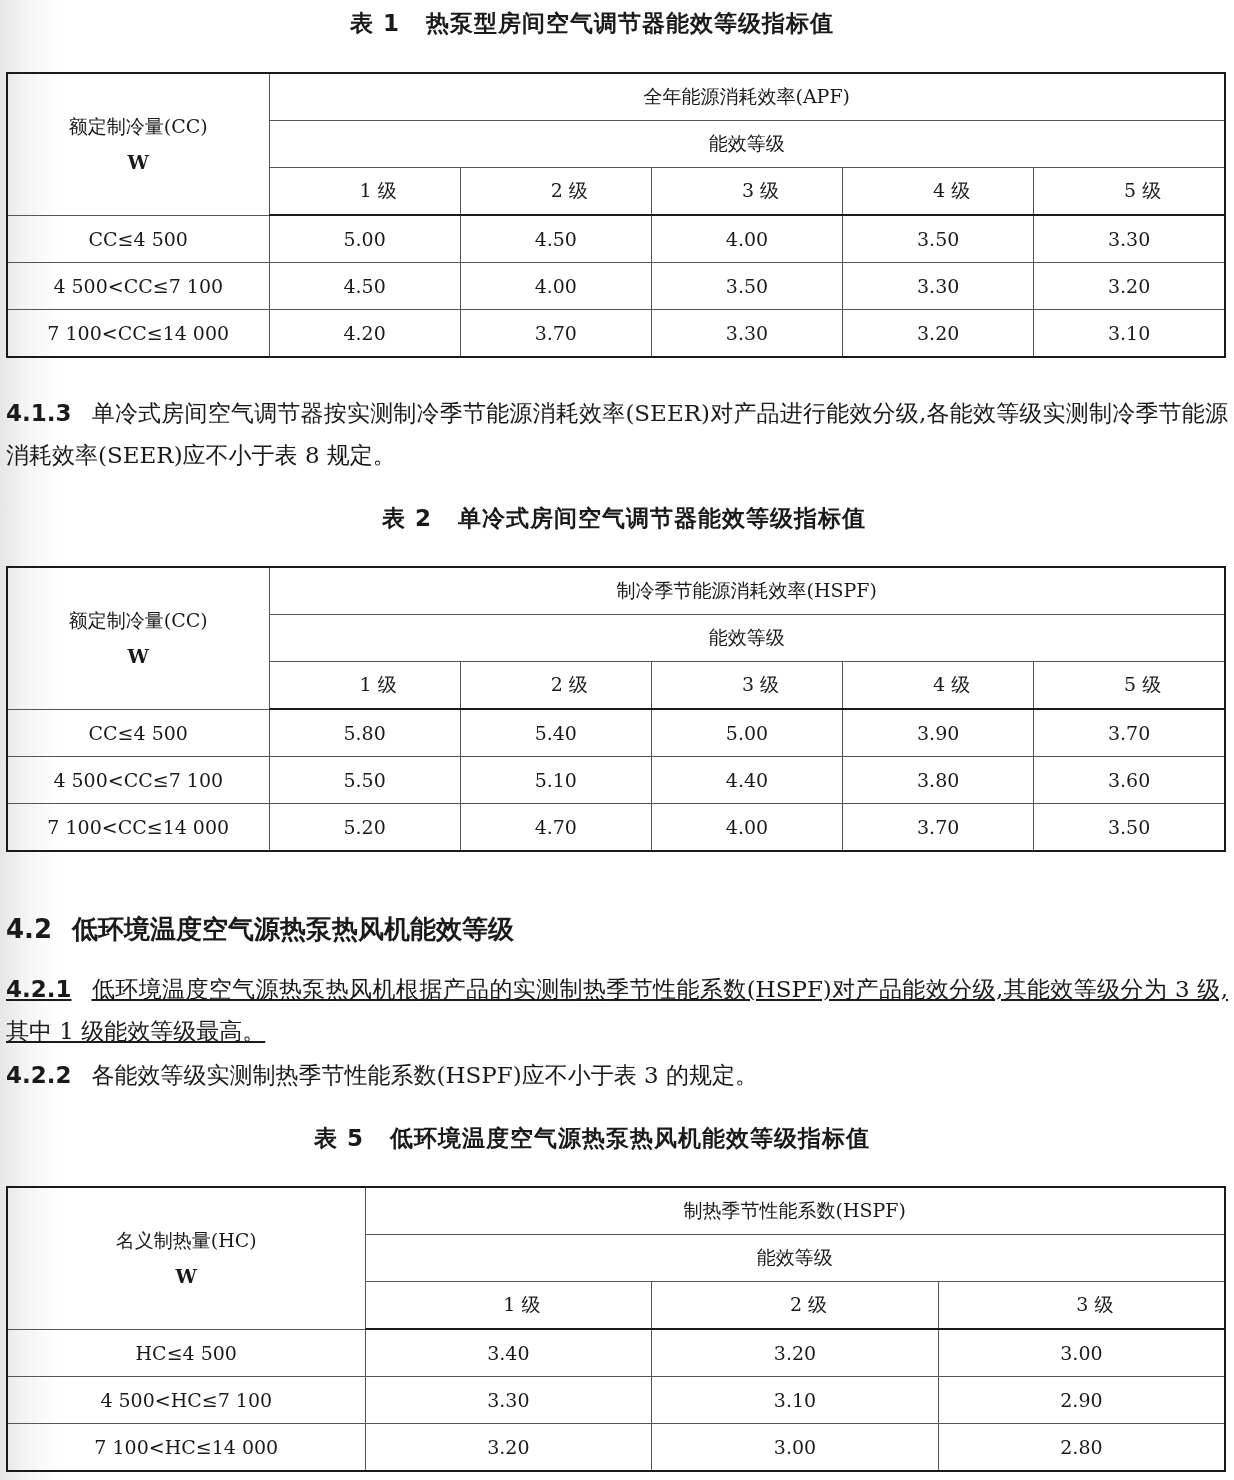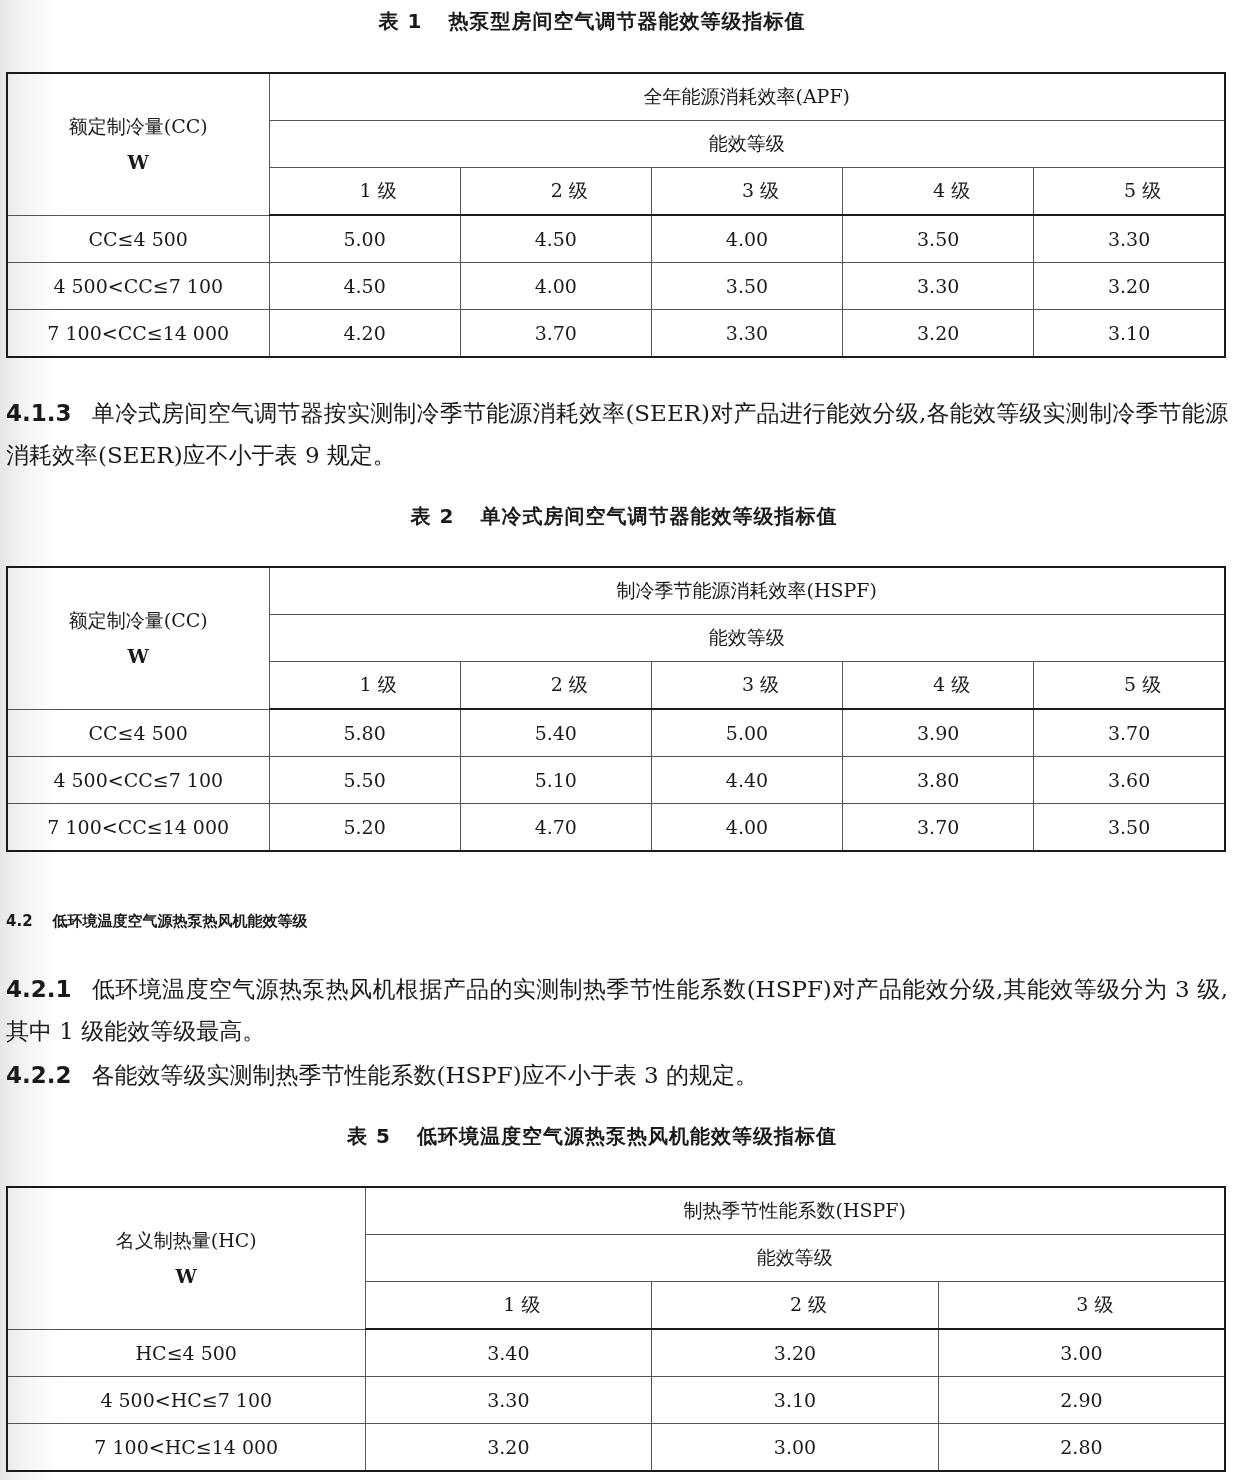--- a/index.html
+++ b/index.html
@@ -22,21 +22,21 @@
       background: linear-gradient(to right, #e6e6e6 0%, #f4f4f4 40%, rgba(255,255,255,0) 100%);
       pointer-events: none;
     }
     .caption {
       position: absolute;
       left: 0;
       width: 1184px;
       text-align: center;
       font-family: "DejaVu Sans", "Liberation Sans", sans-serif;
       font-weight: bold;
-      font-size: 20px;
+      font-size: 23px;
       letter-spacing: 1px;
       color: #1a1a1a;
     }
     .caption .num { margin-right: 26px; }
     table.spec {
       position: absolute;
       left: 6px;
       width: 1220px;
       border-collapse: collapse;
       border: 2px solid #1a1a1a;
@@ -69,21 +69,21 @@
       text-align: justify;
     }
     .para .sec {
       font-family: "DejaVu Sans", "Liberation Sans", sans-serif;
       font-weight: bold;
       margin-right: 20px;
     }
     .heading {
       position: absolute;
       left: 6px;
-      font-size: 15px;
+      font-size: 26px;
       font-family: "DejaVu Sans", "Liberation Sans", sans-serif;
       font-weight: bold;
       color: #1a1a1a;
     }
     .heading .sec { margin-right: 20px; }
   </style>
 </head>
 <body>
 
 <div class="page-shade"></div>
@@ -140,21 +140,21 @@
     <td>4.20</td>
     <td>3.70</td>
     <td>3.30</td>
     <td>3.20</td>
     <td>3.10</td>
   </tr>
 </tbody>
   </table>
 
 <div class="para" style="top:392px;">
-  <span class="sec">4.1.3</span><span>单冷式房间空气调节器按实测制冷季节能源消耗效率(SEER)对产品进行能效分级,各能效等级实测制冷季节能源消耗效率(SEER)应不小于表 9 规定。</span>
+  <span class="sec">4.1.3</span><span>单冷式房间空气调节器按实测制冷季节能源消耗效率(SEER)对产品进行能效分级,各能效等级实测制冷季节能源消耗效率(SEER)应不小于表 8 规定。</span>
 </div>
 
 <div class="caption" style="top:503px;padding-left:32px;">
   <span class="num">表 2</span><span>单冷式房间空气调节器能效等级指标值</span>
 </div>
 
 <table class="spec" style="top:566px;">
   <colgroup>
     <col style="width:262px">
       <col>
@@ -205,21 +205,21 @@
     <td>3.70</td>
     <td>3.50</td>
   </tr>
 </tbody>
   </table>
 
 <div class="heading" style="top:912px;">
   <span class="sec">4.2</span><span>低环境温度空气源热泵热风机能效等级</span>
 </div>
 
-<div class="para" style="top:968px;">
+<div class="para" style="top:968px;text-decoration:underline;">
   <span class="sec">4.2.1</span><span>低环境温度空气源热泵热风机根据产品的实测制热季节性能系数(HSPF)对产品能效分级,其能效等级分为 3 级,其中 1 级能效等级最高。</span>
 </div>
 
 <div class="para" style="top:1054px;">
   <span class="sec">4.2.2</span><span>各能效等级实测制热季节性能系数(HSPF)应不小于表 3 的规定。</span>
 </div>
 
 <div class="caption" style="top:1123px;">
   <span class="num">表 5</span><span>低环境温度空气源热泵热风机能效等级指标值</span>
 </div>

